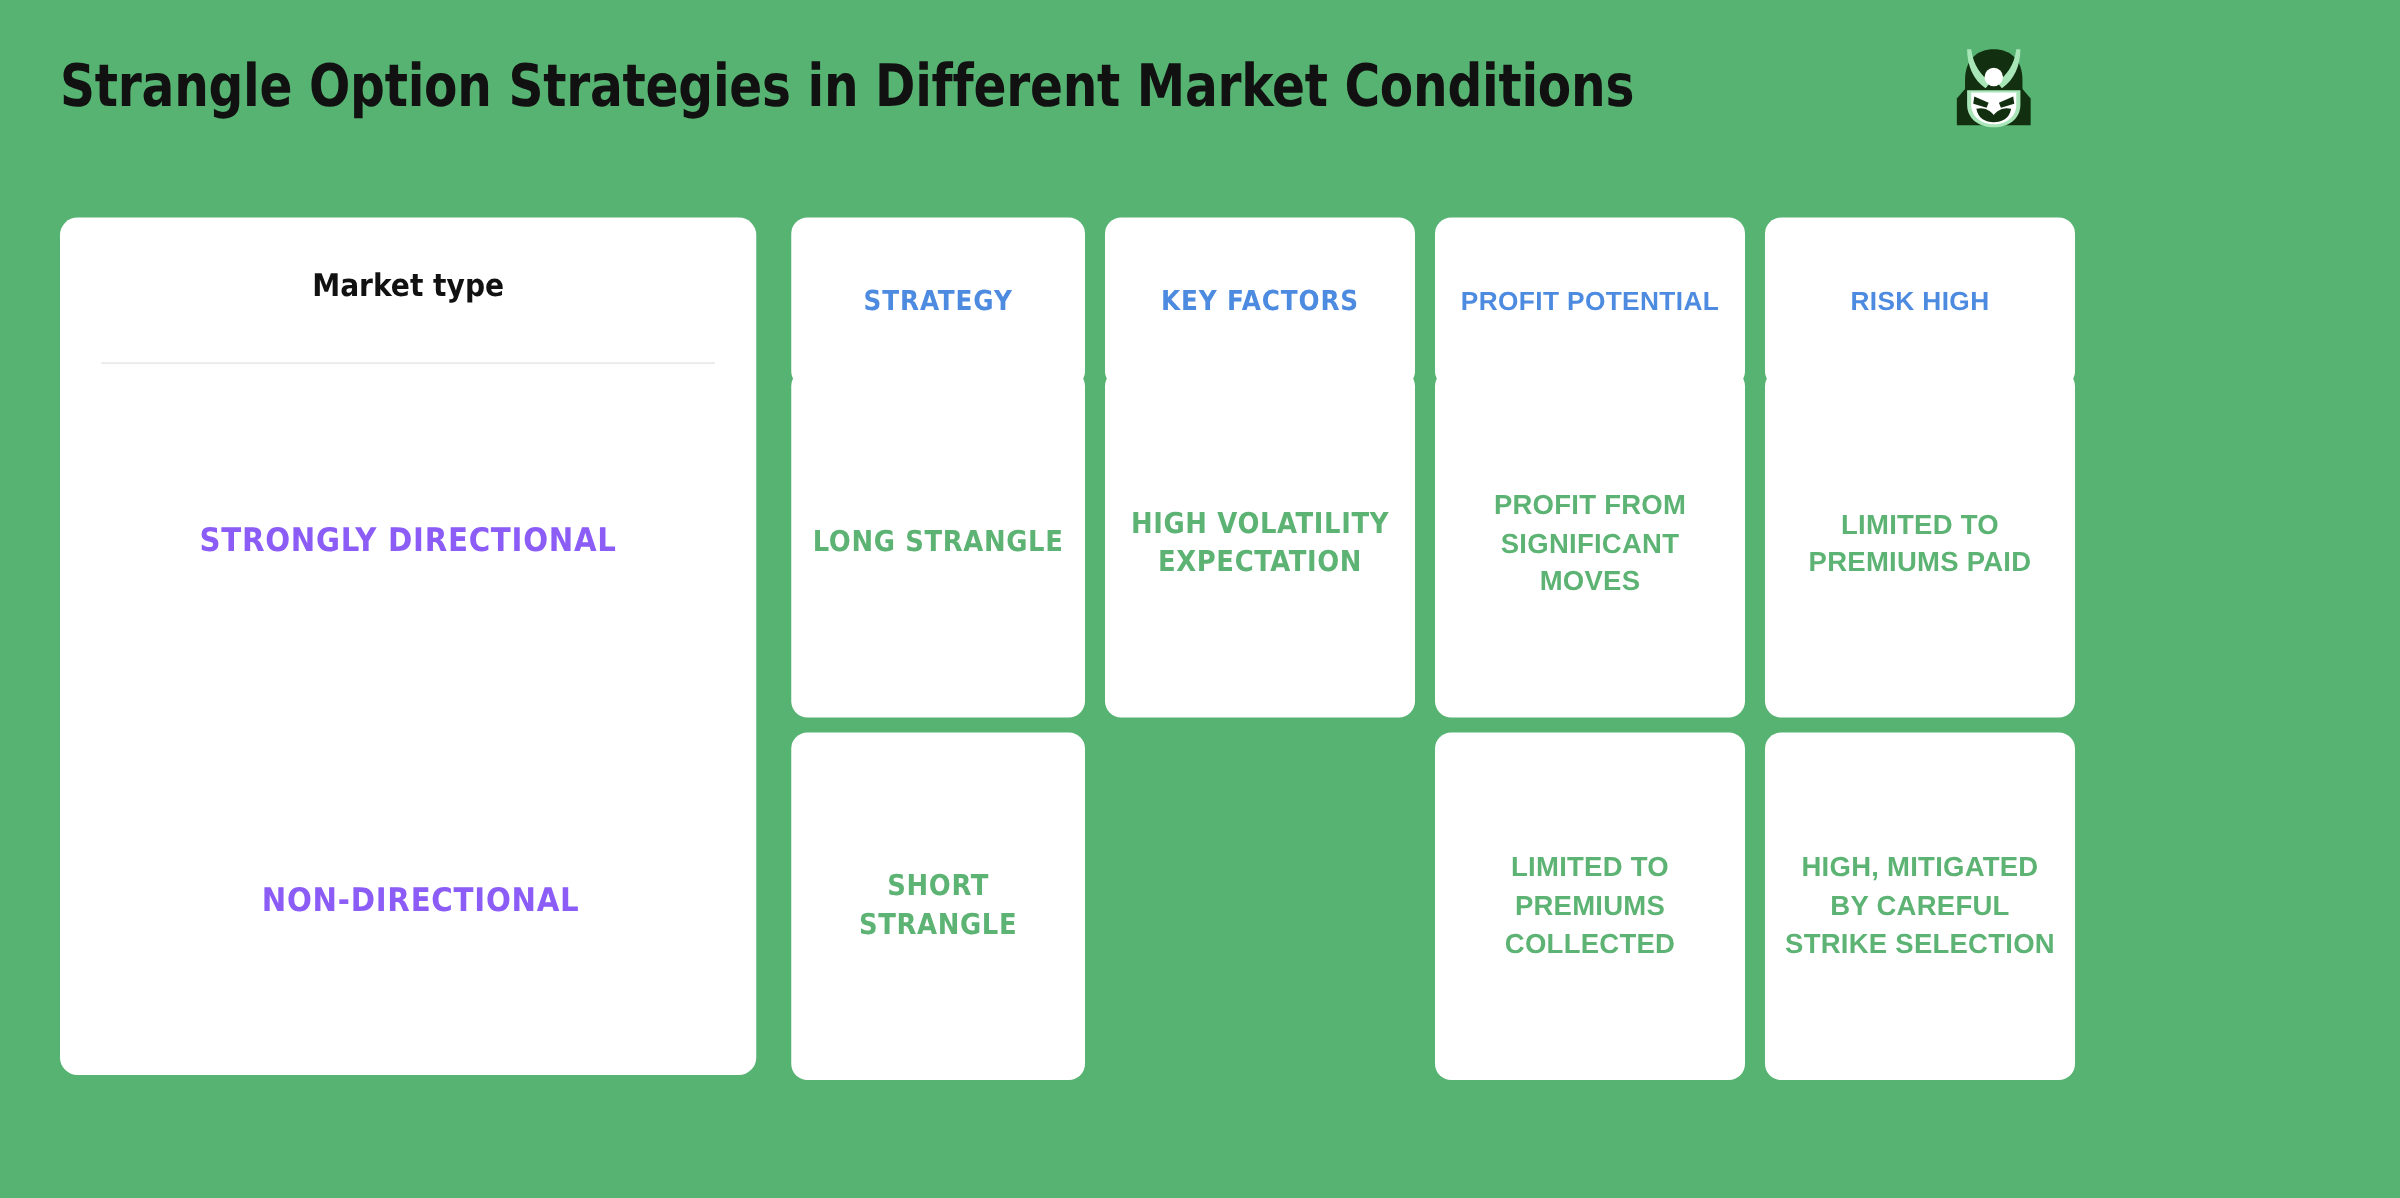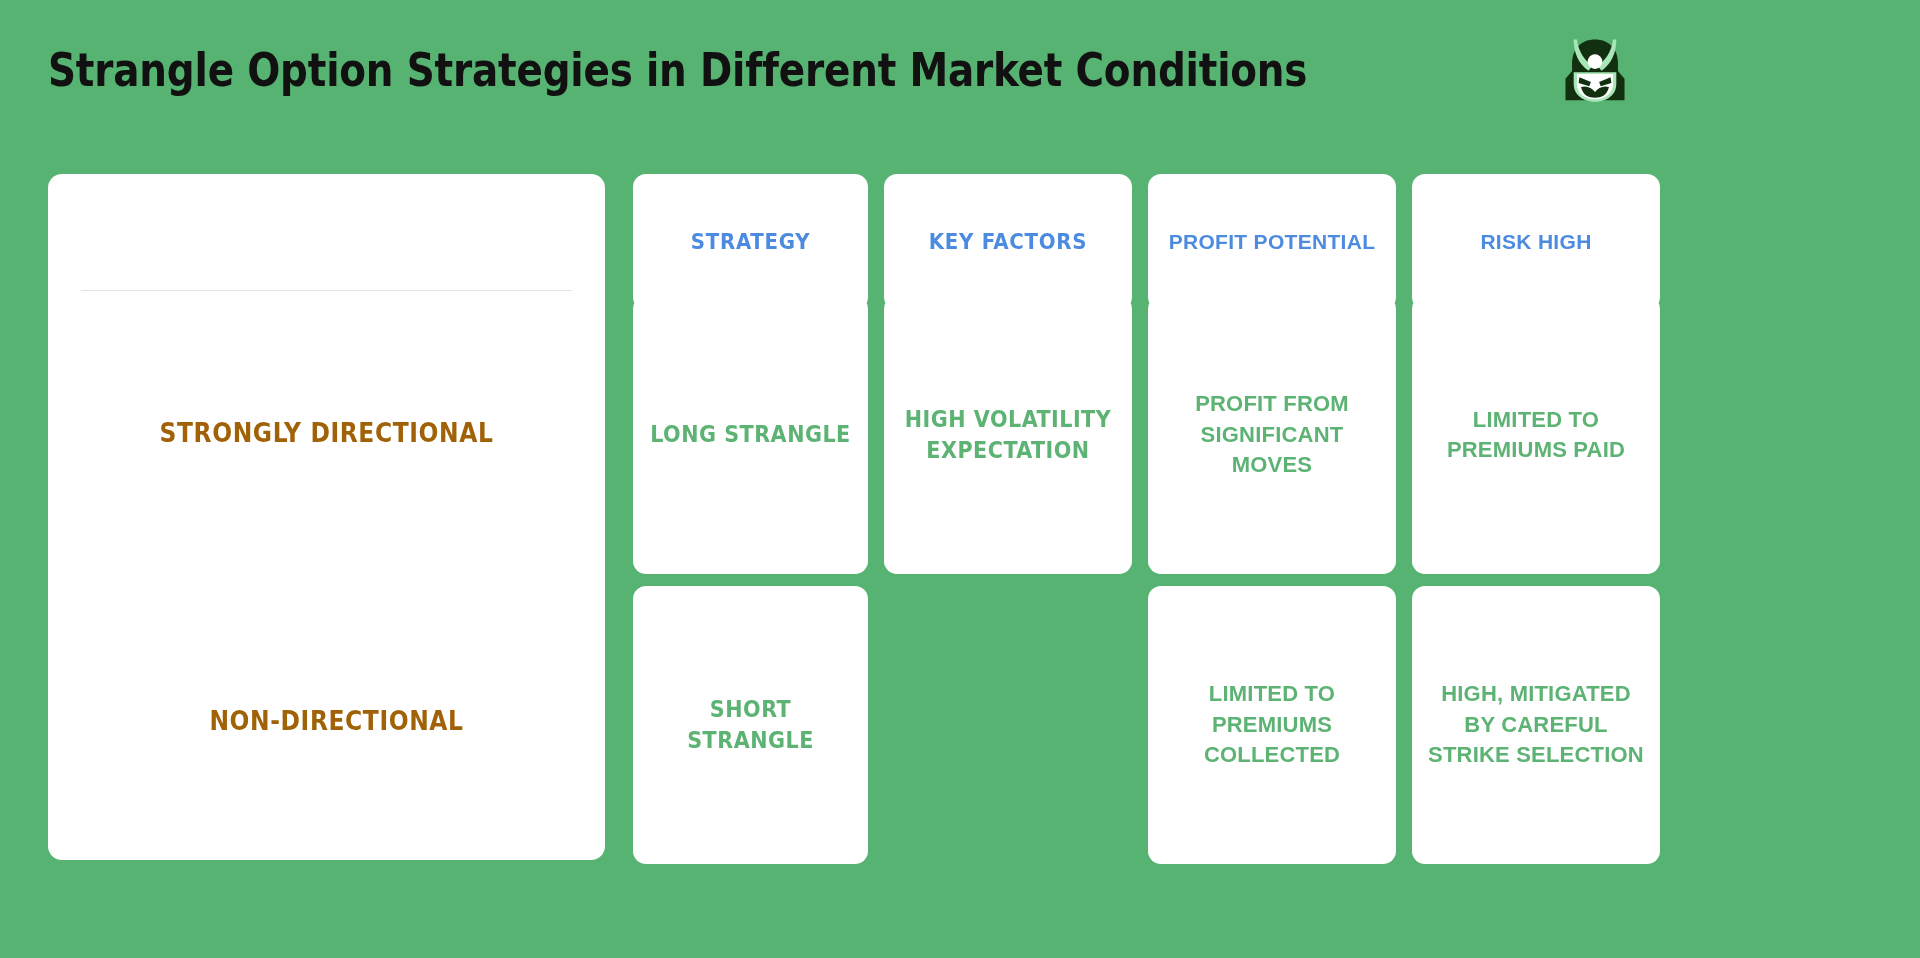--- a/index.html
+++ b/index.html
@@ -94,21 +94,21 @@
   }
   .market-row-label {
     position: absolute;
     left: 0;
     right: 0;
     text-align: center;
     font-family: "DejaVu Sans Condensed", "Liberation Sans Narrow", "Liberation Sans", sans-serif;
     font-weight: bold;
     font-size: 26px;
     letter-spacing: 0.6px;
-    color: #a16207;
+    color: #8b5cf6;
   }
   .market-row-label.row-0 { top: 244px; }
   .market-row-label.row-1 { top: 532px; margin-left: 20px; }
 
   
   .head-card {
     top: 0;
     height: 136px;
     justify-content: center;
   }
@@ -178,20 +178,21 @@
       <path d="M69 60 L55 66 L57 71 L70 67 Z" fill="#12300f"></path>
 
       <path d="M33 72 C40 70 46 73 50 78 C54 73 60 70 67 72 C65 82 58 85 50 85 C42 85 35 82 33 72 Z" fill="#12300f"></path>
     </svg>
   </div>
 </div>
 
 <div class="matrix">
 
   <div class="card market-panel">
+    <div class="market-panel-title">Market type</div>
     <div class="market-panel-divider"></div>
     <div class="market-row-label row-0">STRONGLY DIRECTIONAL</div>
     <div class="market-row-label row-1">NON-DIRECTIONAL</div>
   </div>
 
   <div class="card head-card col-0">
     <div class="head-text">STRATEGY</div>
   </div>
   <div class="card head-card col-1">
     <div class="head-text">KEY FACTORS</div>

